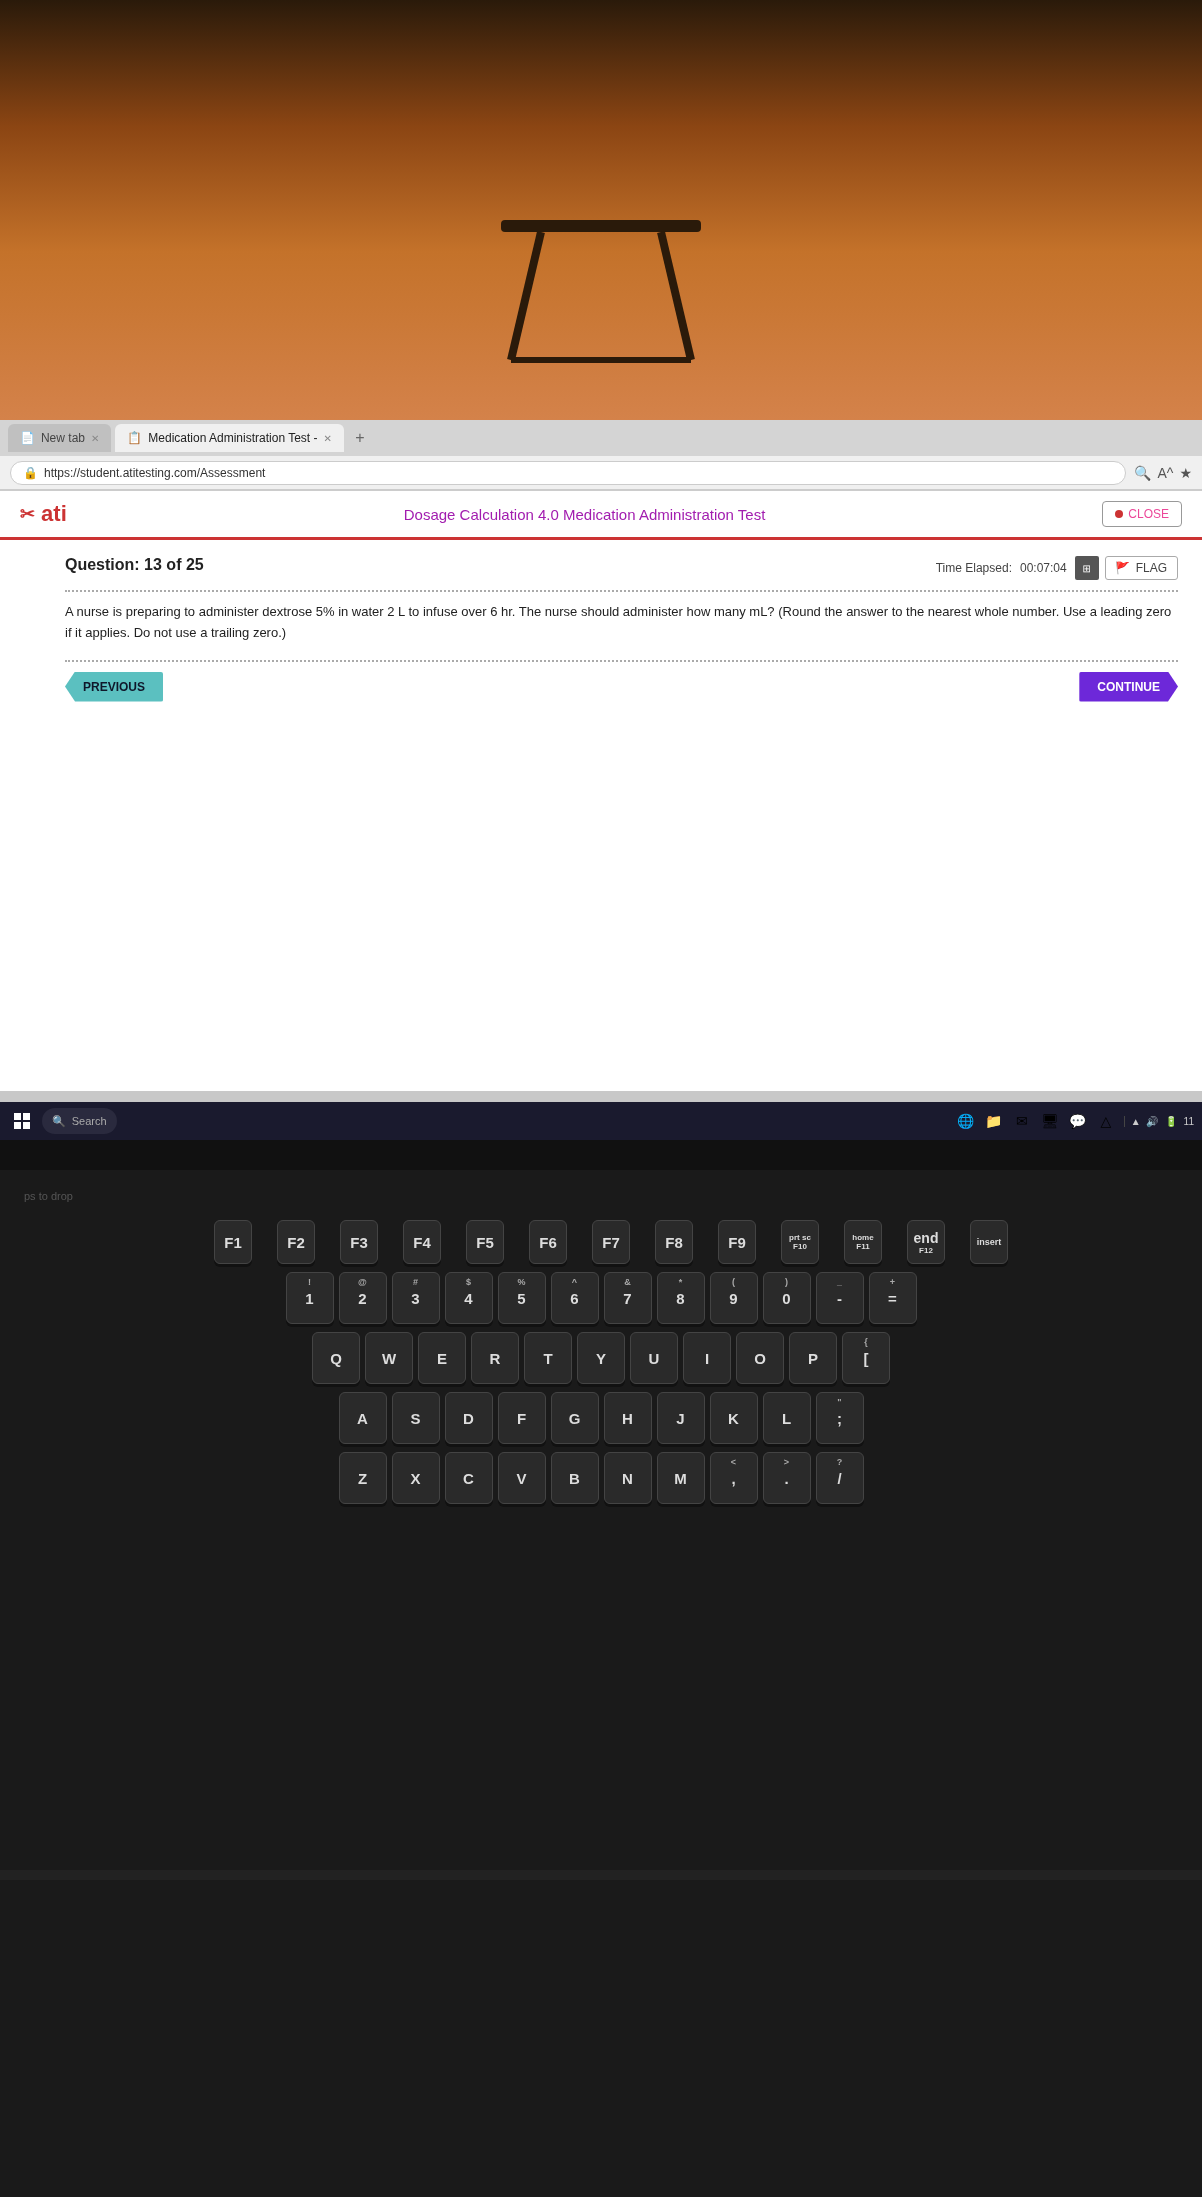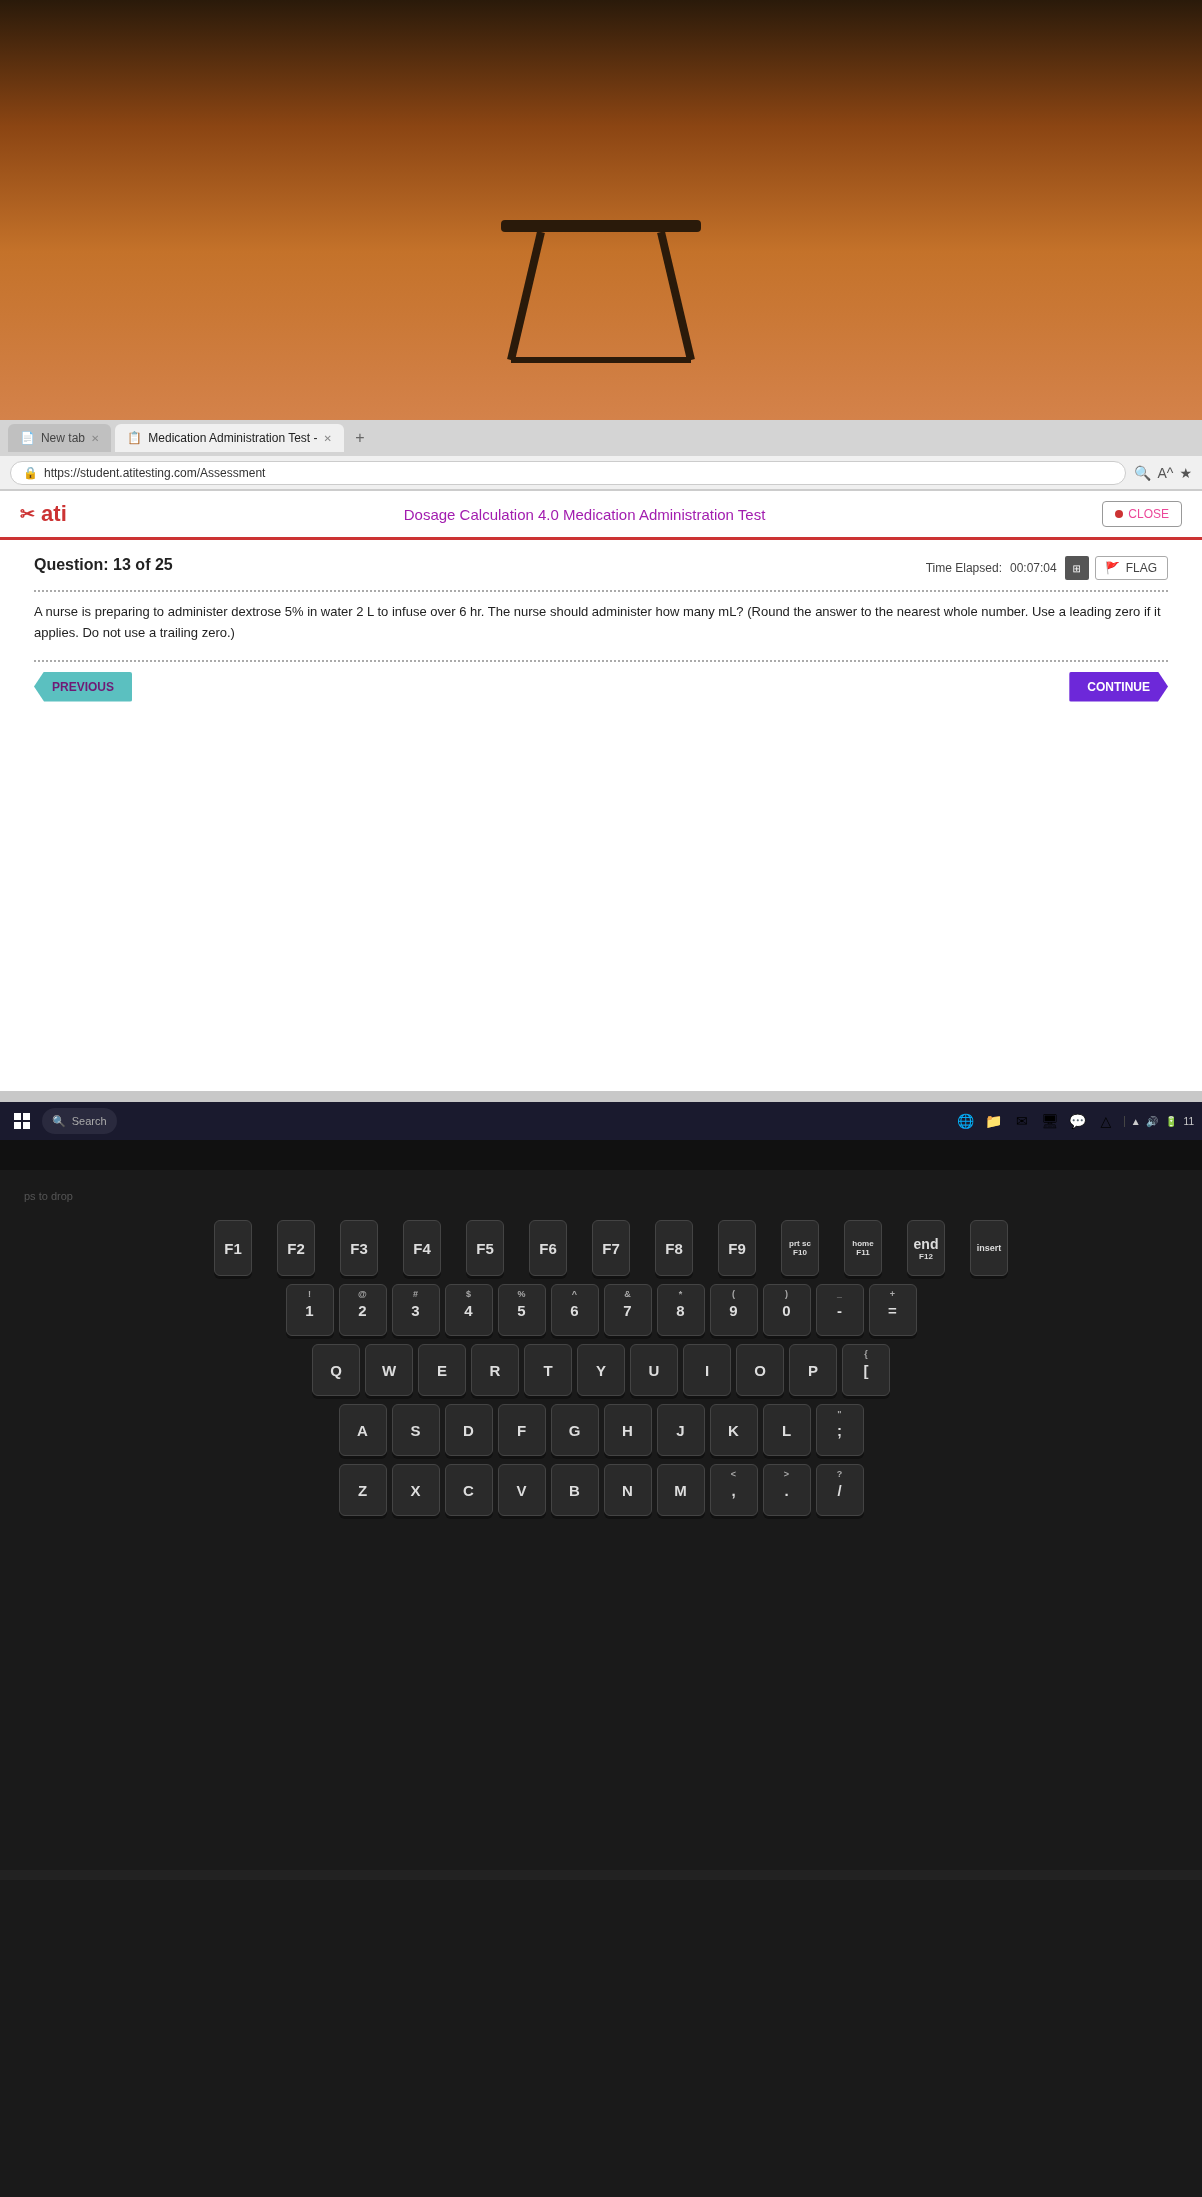--- a/index.html
+++ b/index.html
@@ -176,22 +176,23 @@
 
     .close-btn-dot {
       width: 8px;
       height: 8px;
       background: #cc3333;
       border-radius: 50%;
     }
 
     
     .question-area {
-      padding: 16px 34px;
+      padding: 16px 24px;
       background: white;
+      margin-left: 41px;
     }
 
     .question-header {
       display: flex;
       justify-content: space-between;
       align-items: flex-start;
       margin-bottom: 10px;
     }
 
     .question-number {
@@ -276,21 +277,21 @@
 
     .nav-buttons {
       display: flex;
       justify-content: space-between;
       align-items: center;
       margin-top: 10px;
     }
 
     .prev-btn {
       background: #5bc0c0;
-      color: #701a75;
+      color: #0f172a;
       border: none;
       padding: 8px 18px;
       cursor: pointer;
       font-size: 12px;
       font-weight: bold;
       clip-path: polygon(10px 0%, 100% 0%, 100% 100%, 10px 100%, 0% 50%);
       border-radius: 2px;
     }
 
     .continue-btn {
@@ -421,21 +422,21 @@
       min-width: 48px;
       height: 52px;
       display: flex;
       flex-direction: column;
       align-items: center;
       justify-content: center;
       cursor: pointer;
       position: relative;
       box-shadow: 0 3px 0 #111;
     }
-    .key.fn-key { min-width: 38px; height: 56px; font-size: 10px; margin-left: 20px; }
+    .key.fn-key { min-width: 38px; height: 44px; font-size: 10px; margin-left: 20px; }
 
     .key .sub-char {
       font-size: 9px;
       color: #aaa;
       position: absolute;
       top: 4px;
       left: 50%;
       transform: translateX(-50%);
     }
 

